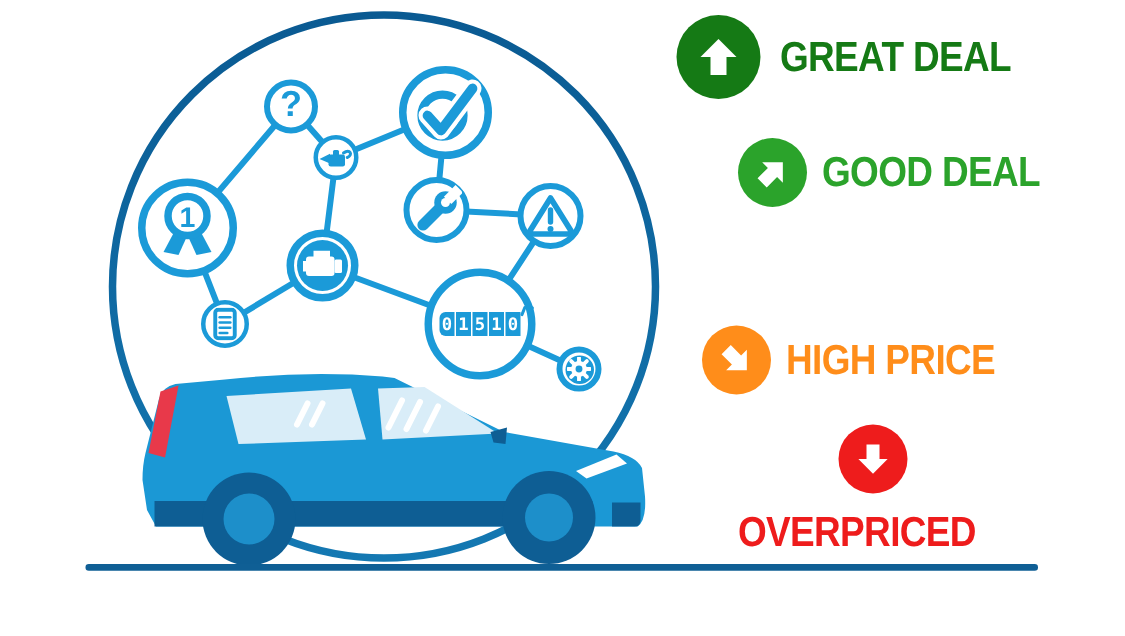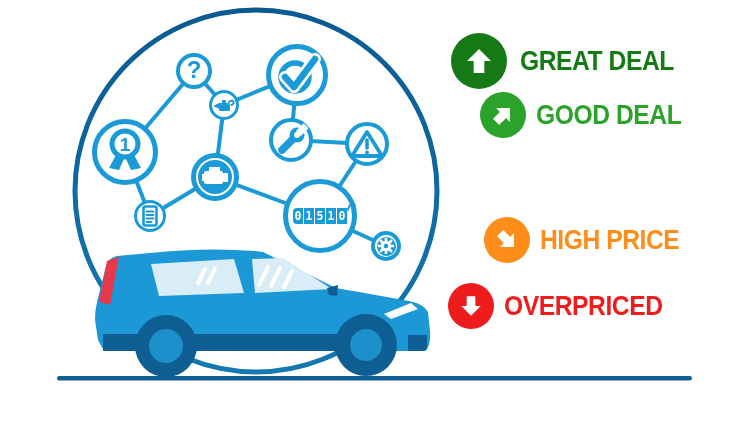--- a/index.html
+++ b/index.html
@@ -195,49 +195,49 @@
           <line x1="4.46" y1="11.54" x2="2.77" y2="13.23"></line>
           <line x1="3" y1="8" x2="0.6" y2="8"></line>
           <line x1="4.46" y1="4.46" x2="2.77" y2="2.77"></line>
           <line x1="8" y1="3" x2="8" y2="0.6"></line>
           <line x1="11.54" y1="4.46" x2="13.23" y2="2.77"></line>
         </g>
       </svg>
     </div>
   </div>
 
-  <div class="legend-row row-great" style="left:451px;top:33px;gap:13px;">
+  <div class="legend-row row-great" style="left:451px;top:10px;gap:13px;">
     <div class="badge badge-lg">
       <svg class="dir-up" width="32" height="32" viewBox="0 0 24 24">
         <path d="M12 3 L21 12 H16 V21 H8 V12 H3 Z" fill="#ffffff"></path>
       </svg>
     </div>
     <div class="legend-label">GREAT DEAL</div>
   </div>
 
-  <div class="legend-row row-good" style="left:480px;top:92px;gap:10px;">
+  <div class="legend-row row-good" style="left:492px;top:92px;gap:10px;">
     <div class="badge badge-md">
       <svg class="dir-up-right" width="26" height="26" viewBox="0 0 24 24">
         <path d="M12 3 L21 12 H16 V21 H8 V12 H3 Z" fill="#ffffff"></path>
       </svg>
     </div>
     <div class="legend-label">GOOD DEAL</div>
   </div>
 
 
-  <div class="legend-row row-high" style="left:484px;top:217px;gap:10px;text-align:center;">
+  <div class="legend-row row-high" style="left:468px;top:217px;gap:10px;text-align:center;">
     <div class="badge badge-md">
       <svg class="dir-down-right" width="26" height="26" viewBox="0 0 24 24">
         <path d="M12 3 L21 12 H16 V21 H8 V12 H3 Z" fill="#ffffff"></path>
       </svg>
     </div>
     <div class="legend-label">HIGH PRICE</div>
   </div>
 
-  <div class="legend-row row-over" style="left:448px;top:283px;gap:10px;">
+  <div class="legend-row row-over" style="left:492px;top:283px;gap:10px;flex-direction:column;">
     <div class="badge badge-md">
       <svg class="dir-down" width="26" height="26" viewBox="0 0 24 24">
         <path d="M12 3 L21 12 H16 V21 H8 V12 H3 Z" fill="#ffffff"></path>
       </svg>
     </div>
     <div class="legend-label">OVERPRICED</div>
   </div>
 
 </div>
 

